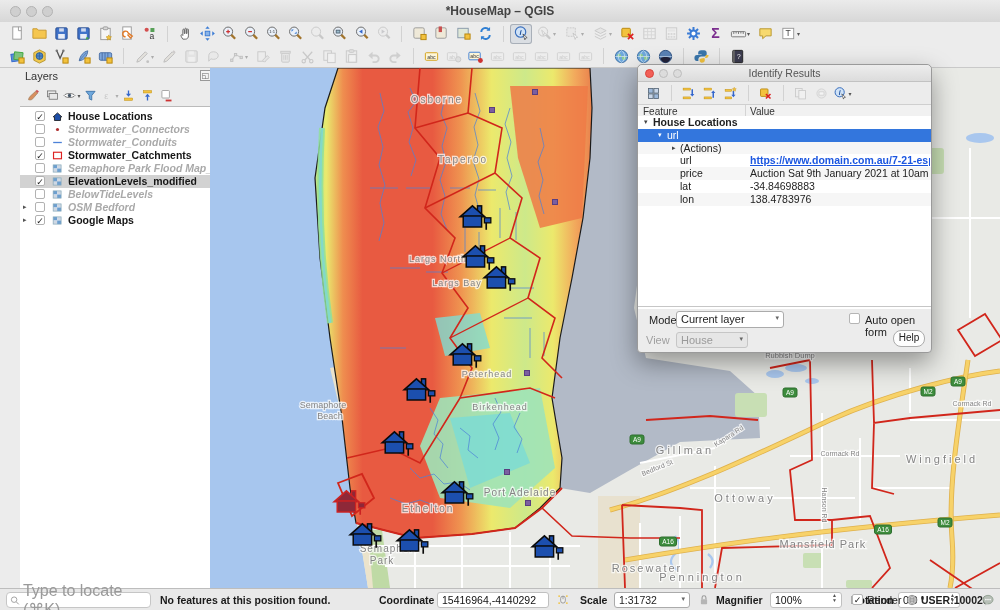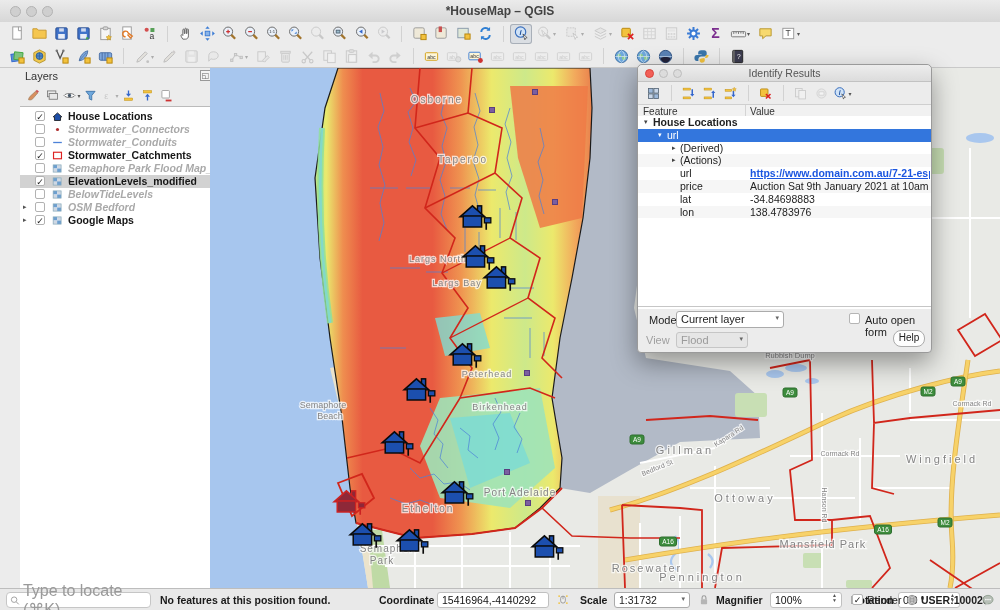--- a/index.html
+++ b/index.html
@@ -1047,24 +1047,20 @@
     </div>
     <div id="id-tree">
         <div class="id-row">
           <span class="id-exp" style="left:6px">▾</span>
           <span class="id-lab" style="left:15px;font-weight:700">House Locations</span>
         </div>
         <div class="id-row sel">
           <span class="id-exp" style="left:20px">▾</span>
           <span class="id-lab" style="left:29px">url</span>
         </div>
-        <div class="id-row">
-          <span class="id-exp" style="left:34px">▸</span>
-          <span class="id-lab" style="left:42px">(Derived)</span>
-        </div>
         <div class="id-row stripe">
           <span class="id-exp" style="left:34px">▸</span>
           <span class="id-lab" style="left:42px">(Actions)</span>
         </div>
         <div class="id-row">
           <span class="id-lab" style="left:42px">url</span>
           <span class="id-val id-link">https://www.domain.com.au/7-21-esplanade-</span>
         </div>
         <div class="id-row stripe">
           <span class="id-lab" style="left:42px">price</span>
@@ -1081,21 +1077,21 @@
       </div>
     <div id="id-bottom">
       <span class="id-formrow" style="left:11px;top:7px">Mode</span>
       <div class="cmb" style="left:38px;top:4px;width:108px;height:17px">
         <span>Current layer</span><span class="cmb-ar">▾</span>
       </div>
       <div class="chk" style="left:211px;top:6px"></div>
       <span class="id-formrow" style="left:227px;top:7px">Auto open form</span>
       <span class="id-formrow" style="left:8px;top:27px;color:#a0a0a0">View</span>
       <div class="cmb disabled" style="left:38px;top:25px;width:72px;height:16px">
-        <span>Flood</span><span class="cmb-ar">▾</span>
+        <span>House</span><span class="cmb-ar">▾</span>
       </div>
       <div id="id-help">Help</div>
     </div>
   </div>
 
   <div id="statusbar">
     <div id="locate">
       <svg class="ic" viewBox="0 0 18 18">
           <circle cx="7.5" cy="7.5" r="5" fill="none" stroke="#999" stroke-width="1.6"></circle>
           <path d="M11.5 11.5L16 16" stroke="#999" stroke-width="1.8"></path>

